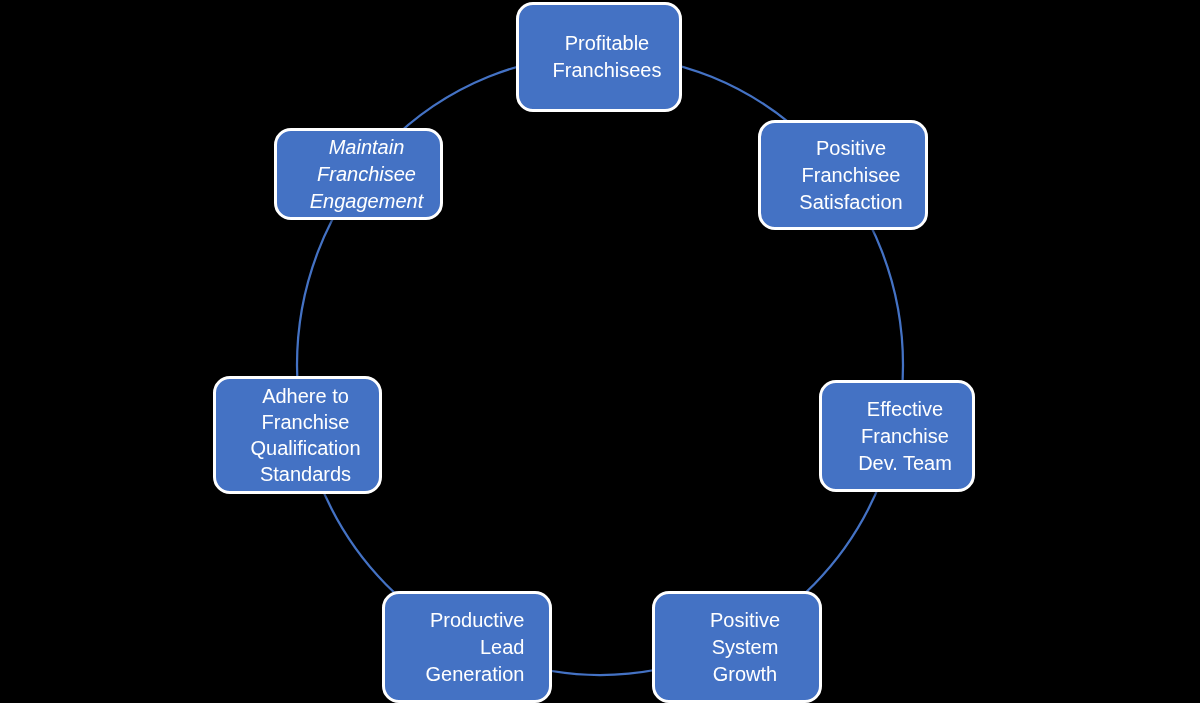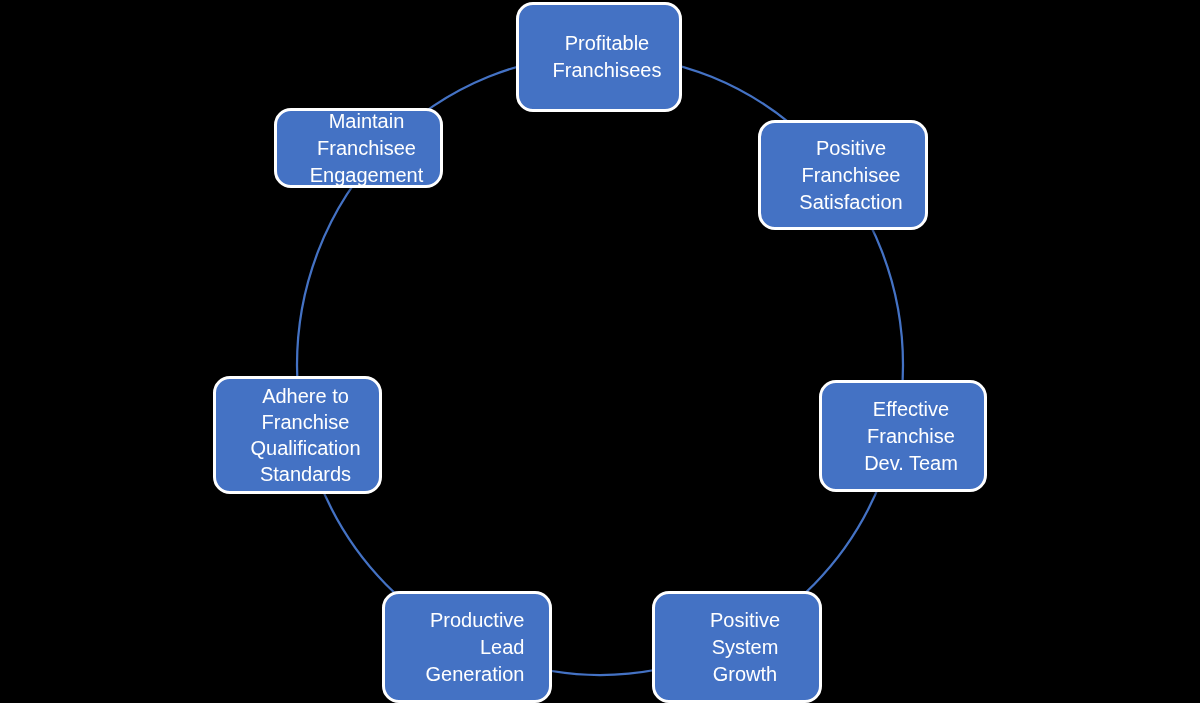--- a/index.html
+++ b/index.html
@@ -34,25 +34,25 @@
     justify-content: center;
     text-align: center;
     font-size: 20px;
     line-height: 27px;
     white-space: pre-line;
     box-shadow: 0 2px 4px rgba(0,0,0,0.45);
     padding-left: 16px;
   }
   .node-1 { left: 516px; top: 2px;   width: 166px; height: 110px; }
   .node-2 { left: 758px; top: 120px; width: 170px; height: 110px; }
-  .node-3 { left: 819px; top: 380px; width: 168px; height: 112px; }
+  .node-3 { left: 819px; top: 380px; width: 156px; height: 112px; }
   .node-4 { left: 652px; top: 591px; width: 170px; height: 112px; }
   .node-5 { left: 382px; top: 591px; width: 170px; height: 112px; text-align: right; }
   .node-6 { left: 213px; top: 376px; width: 169px; height: 118px; line-height: 26px; }
-  .node-7 { left: 274px; top: 108px; width: 169px; height: 80px; }
+  .node-7 { left: 274px; top: 128px; width: 169px; height: 92px; font-style: italic; }
 </style>
 </head>
 <body>
 
 <div class="canvas">
 
   <svg class="connector-svg" viewBox="0 0 1200 703" xmlns="http://www.w3.org/2000/svg">
     <ellipse cx="600" cy="365" rx="303" ry="310" fill="none" stroke="#4472C4" stroke-width="2.25"></ellipse>
   </svg>
 

